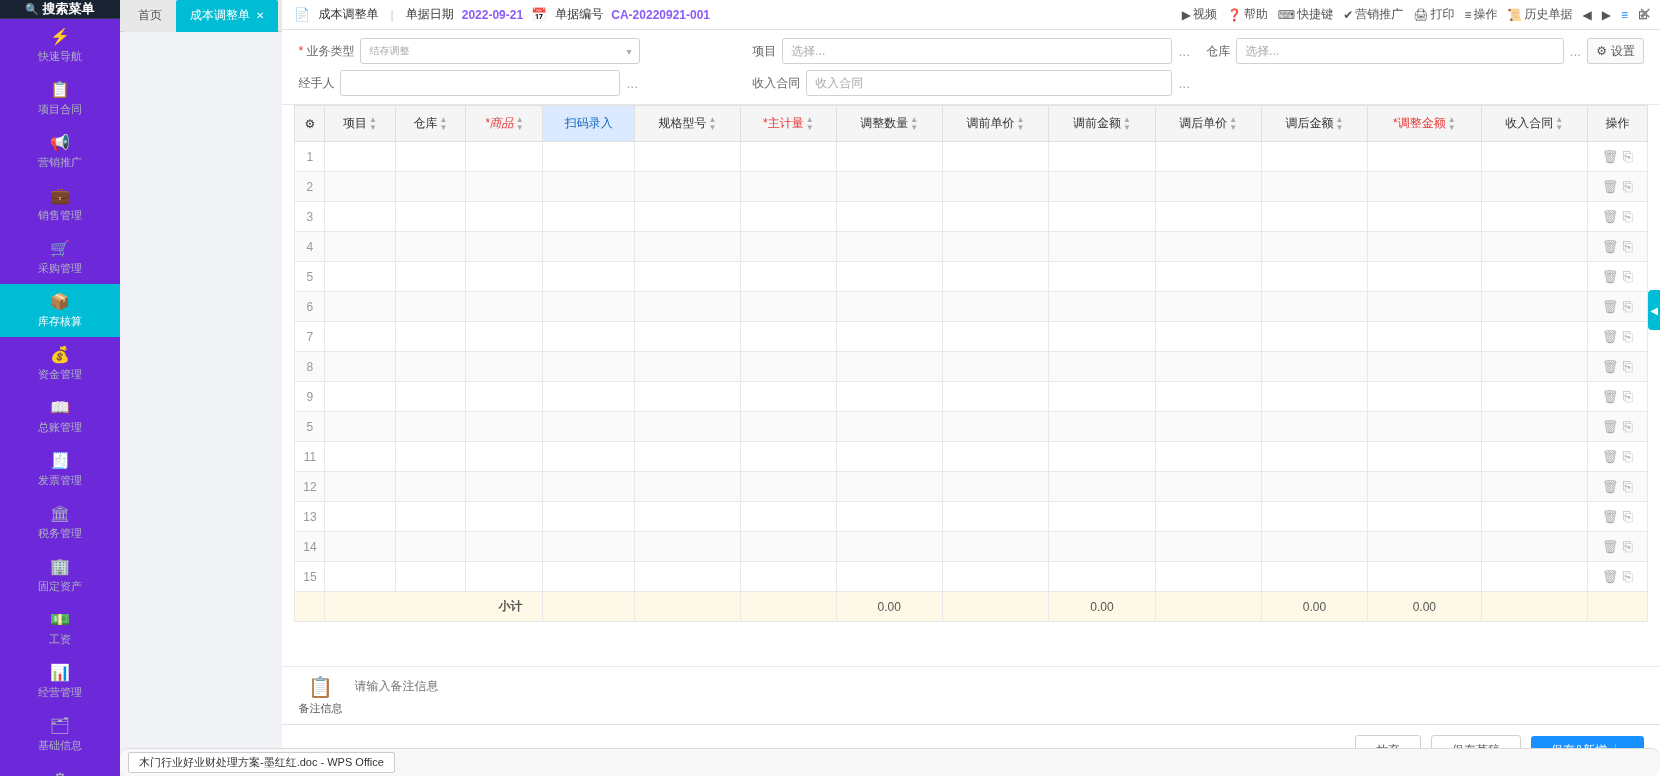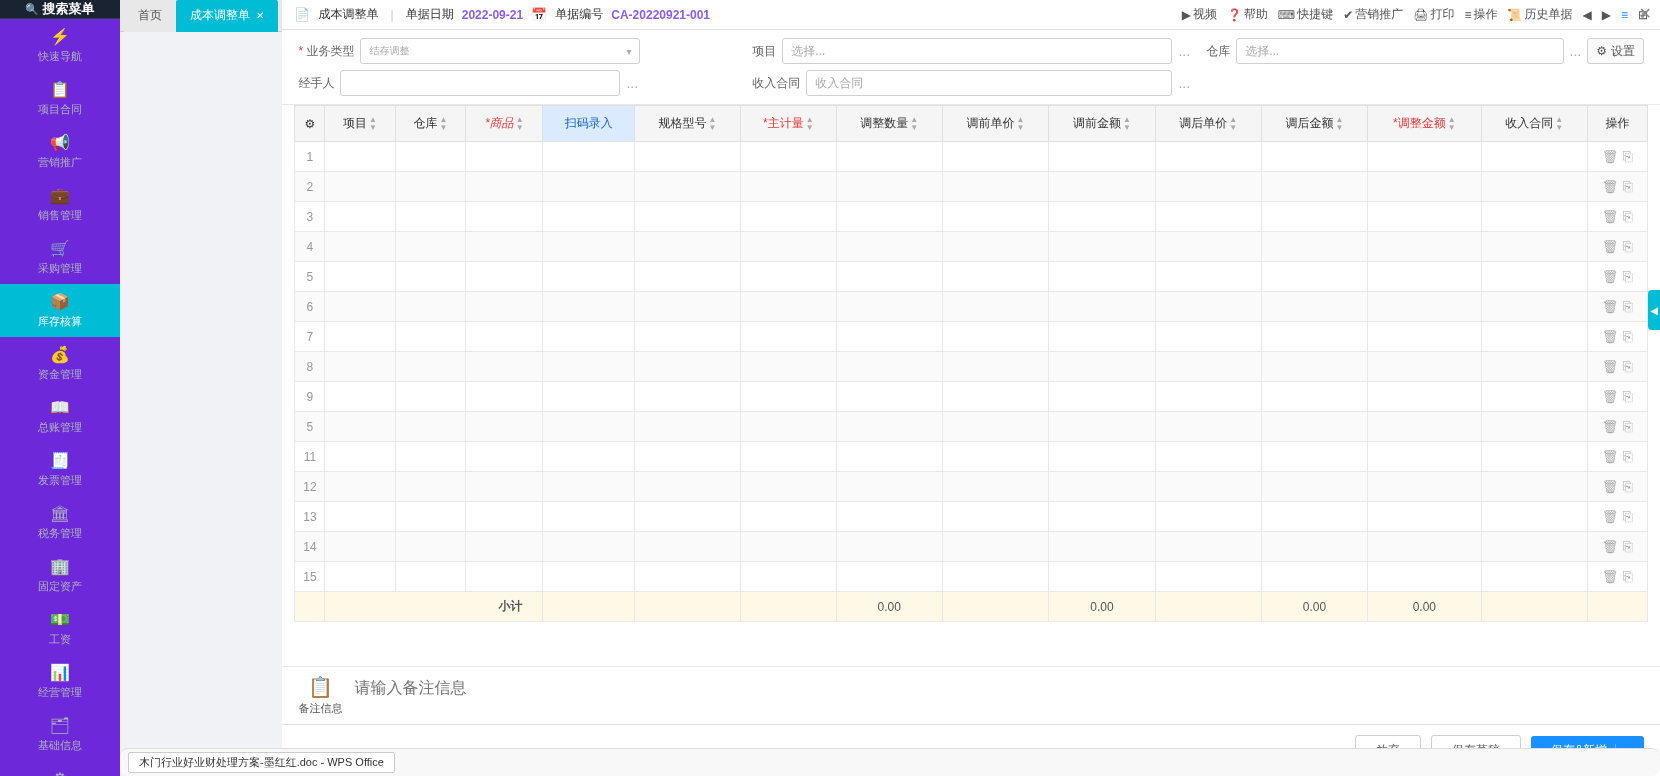--- a/index.html
+++ b/index.html
@@ -241,21 +241,21 @@
       align-items: center;
       gap: 2px;
       color: #555;
       font-size: 11px;
     }
     .notes-icon-area .icon { font-size: 20px; color: #555; }
     .notes-input {
       flex: 1;
       border: none;
       outline: none;
-      font-size: 16px;
+      font-size: 12px;
       color: #aaa;
       padding: 4px 0;
       background: transparent;
     }
 
     
     .footer {
       display: flex;
       align-items: center;
       justify-content: flex-end;

